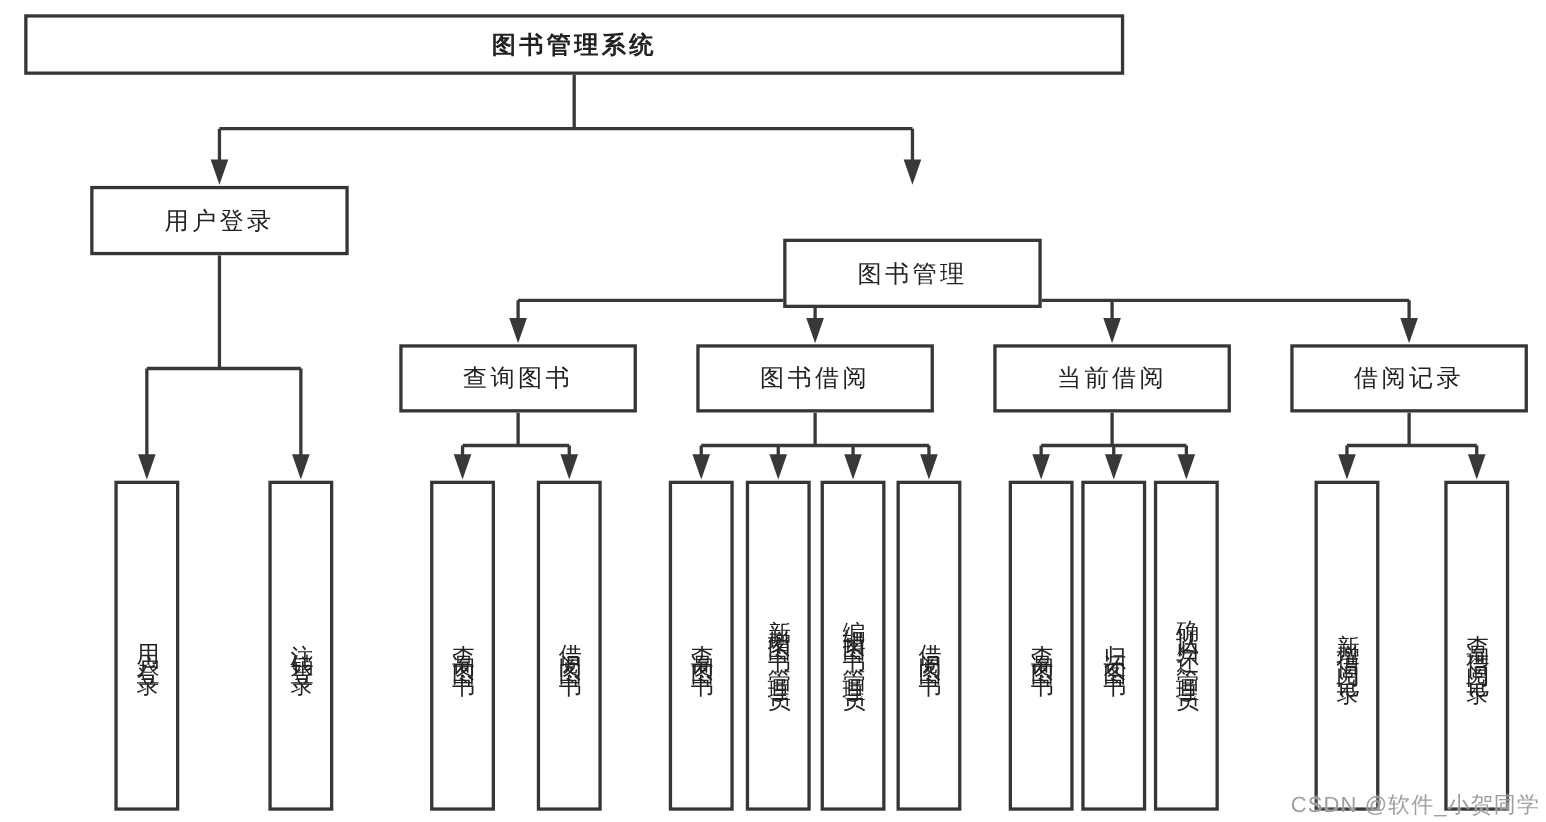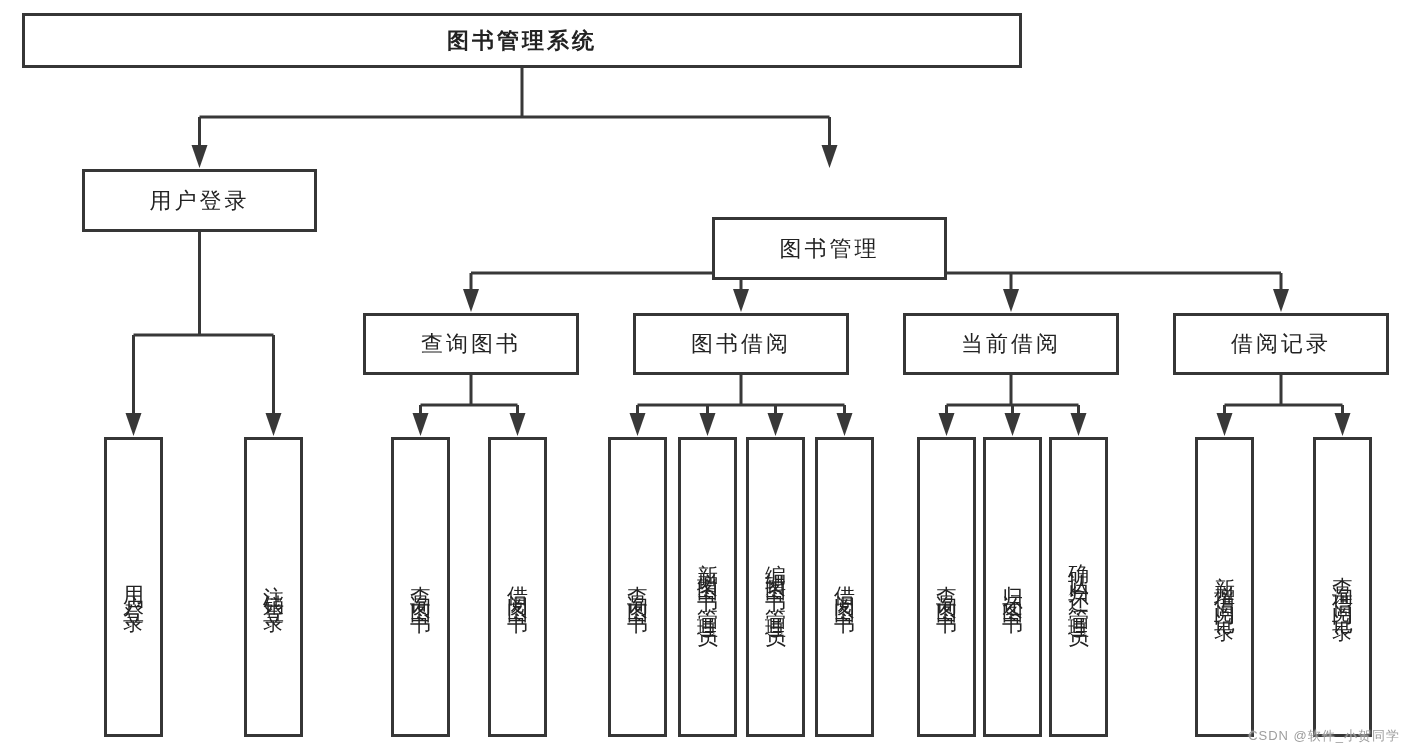--- a/index.html
+++ b/index.html
@@ -73,21 +73,21 @@
   .l-b4 { left: 815px; }
   .l-c1 { left: 917px; }
   .l-c2 { left: 983px; }
   .l-c3 { left: 1049px; }
   .l-r1 { left: 1195px; }
   .l-r2 { left: 1313px; }
   .watermark {
     position: absolute;
     right: 5px;
     bottom: 2px;
-    font-size: 13px;
+    font-size: 20px;
     color: rgba(148,148,148,0.9);
     letter-spacing: 1px;
     z-index: 5;
     text-shadow: 0 0 2px #ffffff;
   }
 </style>
 </head>
 <body>
 
 <div class="canvas">

